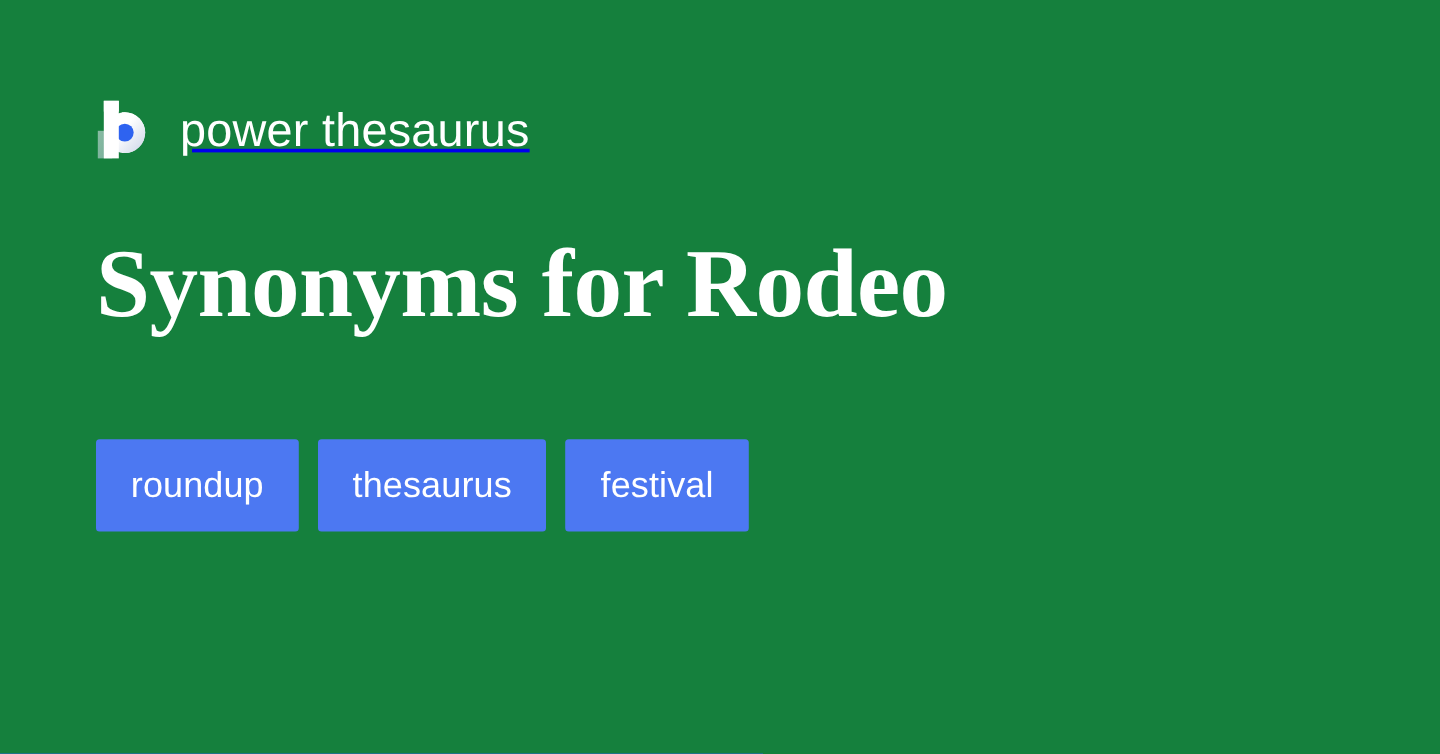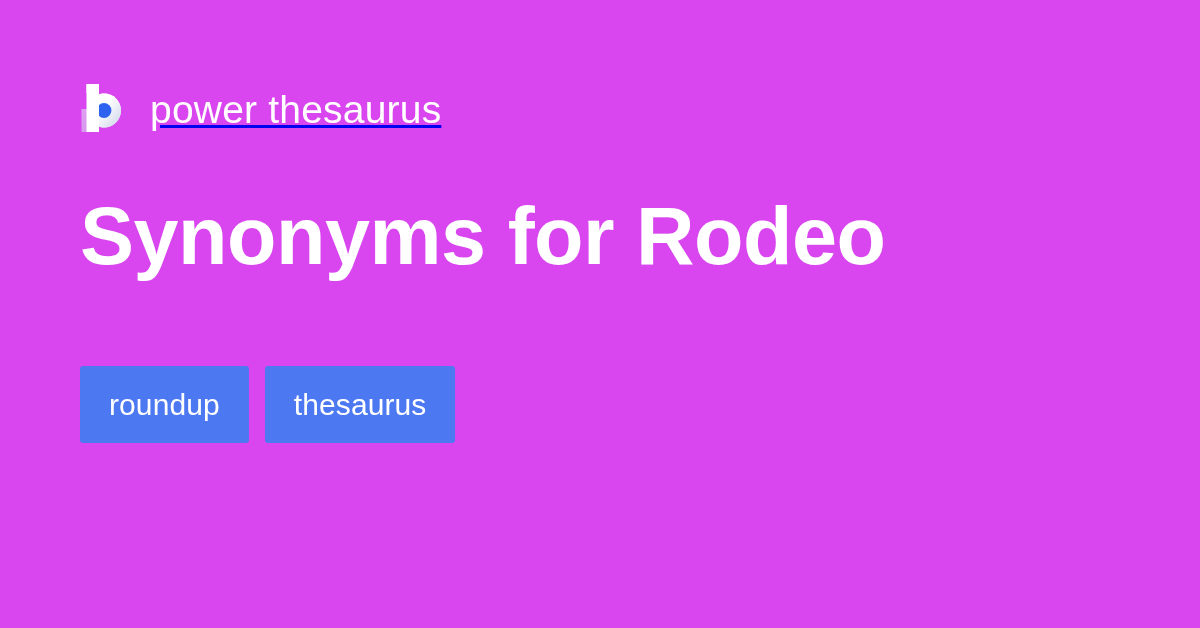--- a/index.html
+++ b/index.html
@@ -14,21 +14,21 @@
   body {
     background: #2e63f0;
     font-family: "Liberation Sans", sans-serif;
     -webkit-font-smoothing: antialiased;
   }
 
   .page {
     position: relative;
     width: 1200px;
     height: 628px;
-    background: #d946ef;
+    background: #15803d;
   }
 
   
   .brand {
     position: absolute;
     left: 80px;
     top: 80px;
     display: flex;
     align-items: center;
     height: 56px;
@@ -53,21 +53,21 @@
     white-space: nowrap;
     position: relative;
     top: 1px;
   }
 
   
   .page-title {
     position: absolute;
     left: 80px;
     top: 196px;
-    font-family: Liberation Sans, sans-serif;
+    font-family: Liberation Serif, serif;
     font-size: 81px;
     font-weight: 700;
     line-height: 1;
     letter-spacing: -0.5px;
     color: #ffffff;
     white-space: nowrap;
   }
 
   
   .chips {
@@ -132,15 +132,16 @@
       </svg>
     </span>
     <span class="brand-name">power thesaurus</span>
   </a>
 
   <h1 class="page-title">Synonyms for Rodeo</h1>
 
   <div class="chips">
     <span class="chip">roundup</span>
     <span class="chip">thesaurus</span>
+    <span class="chip">festival</span>
   </div>
 
 </div>
 
 </body></html>

